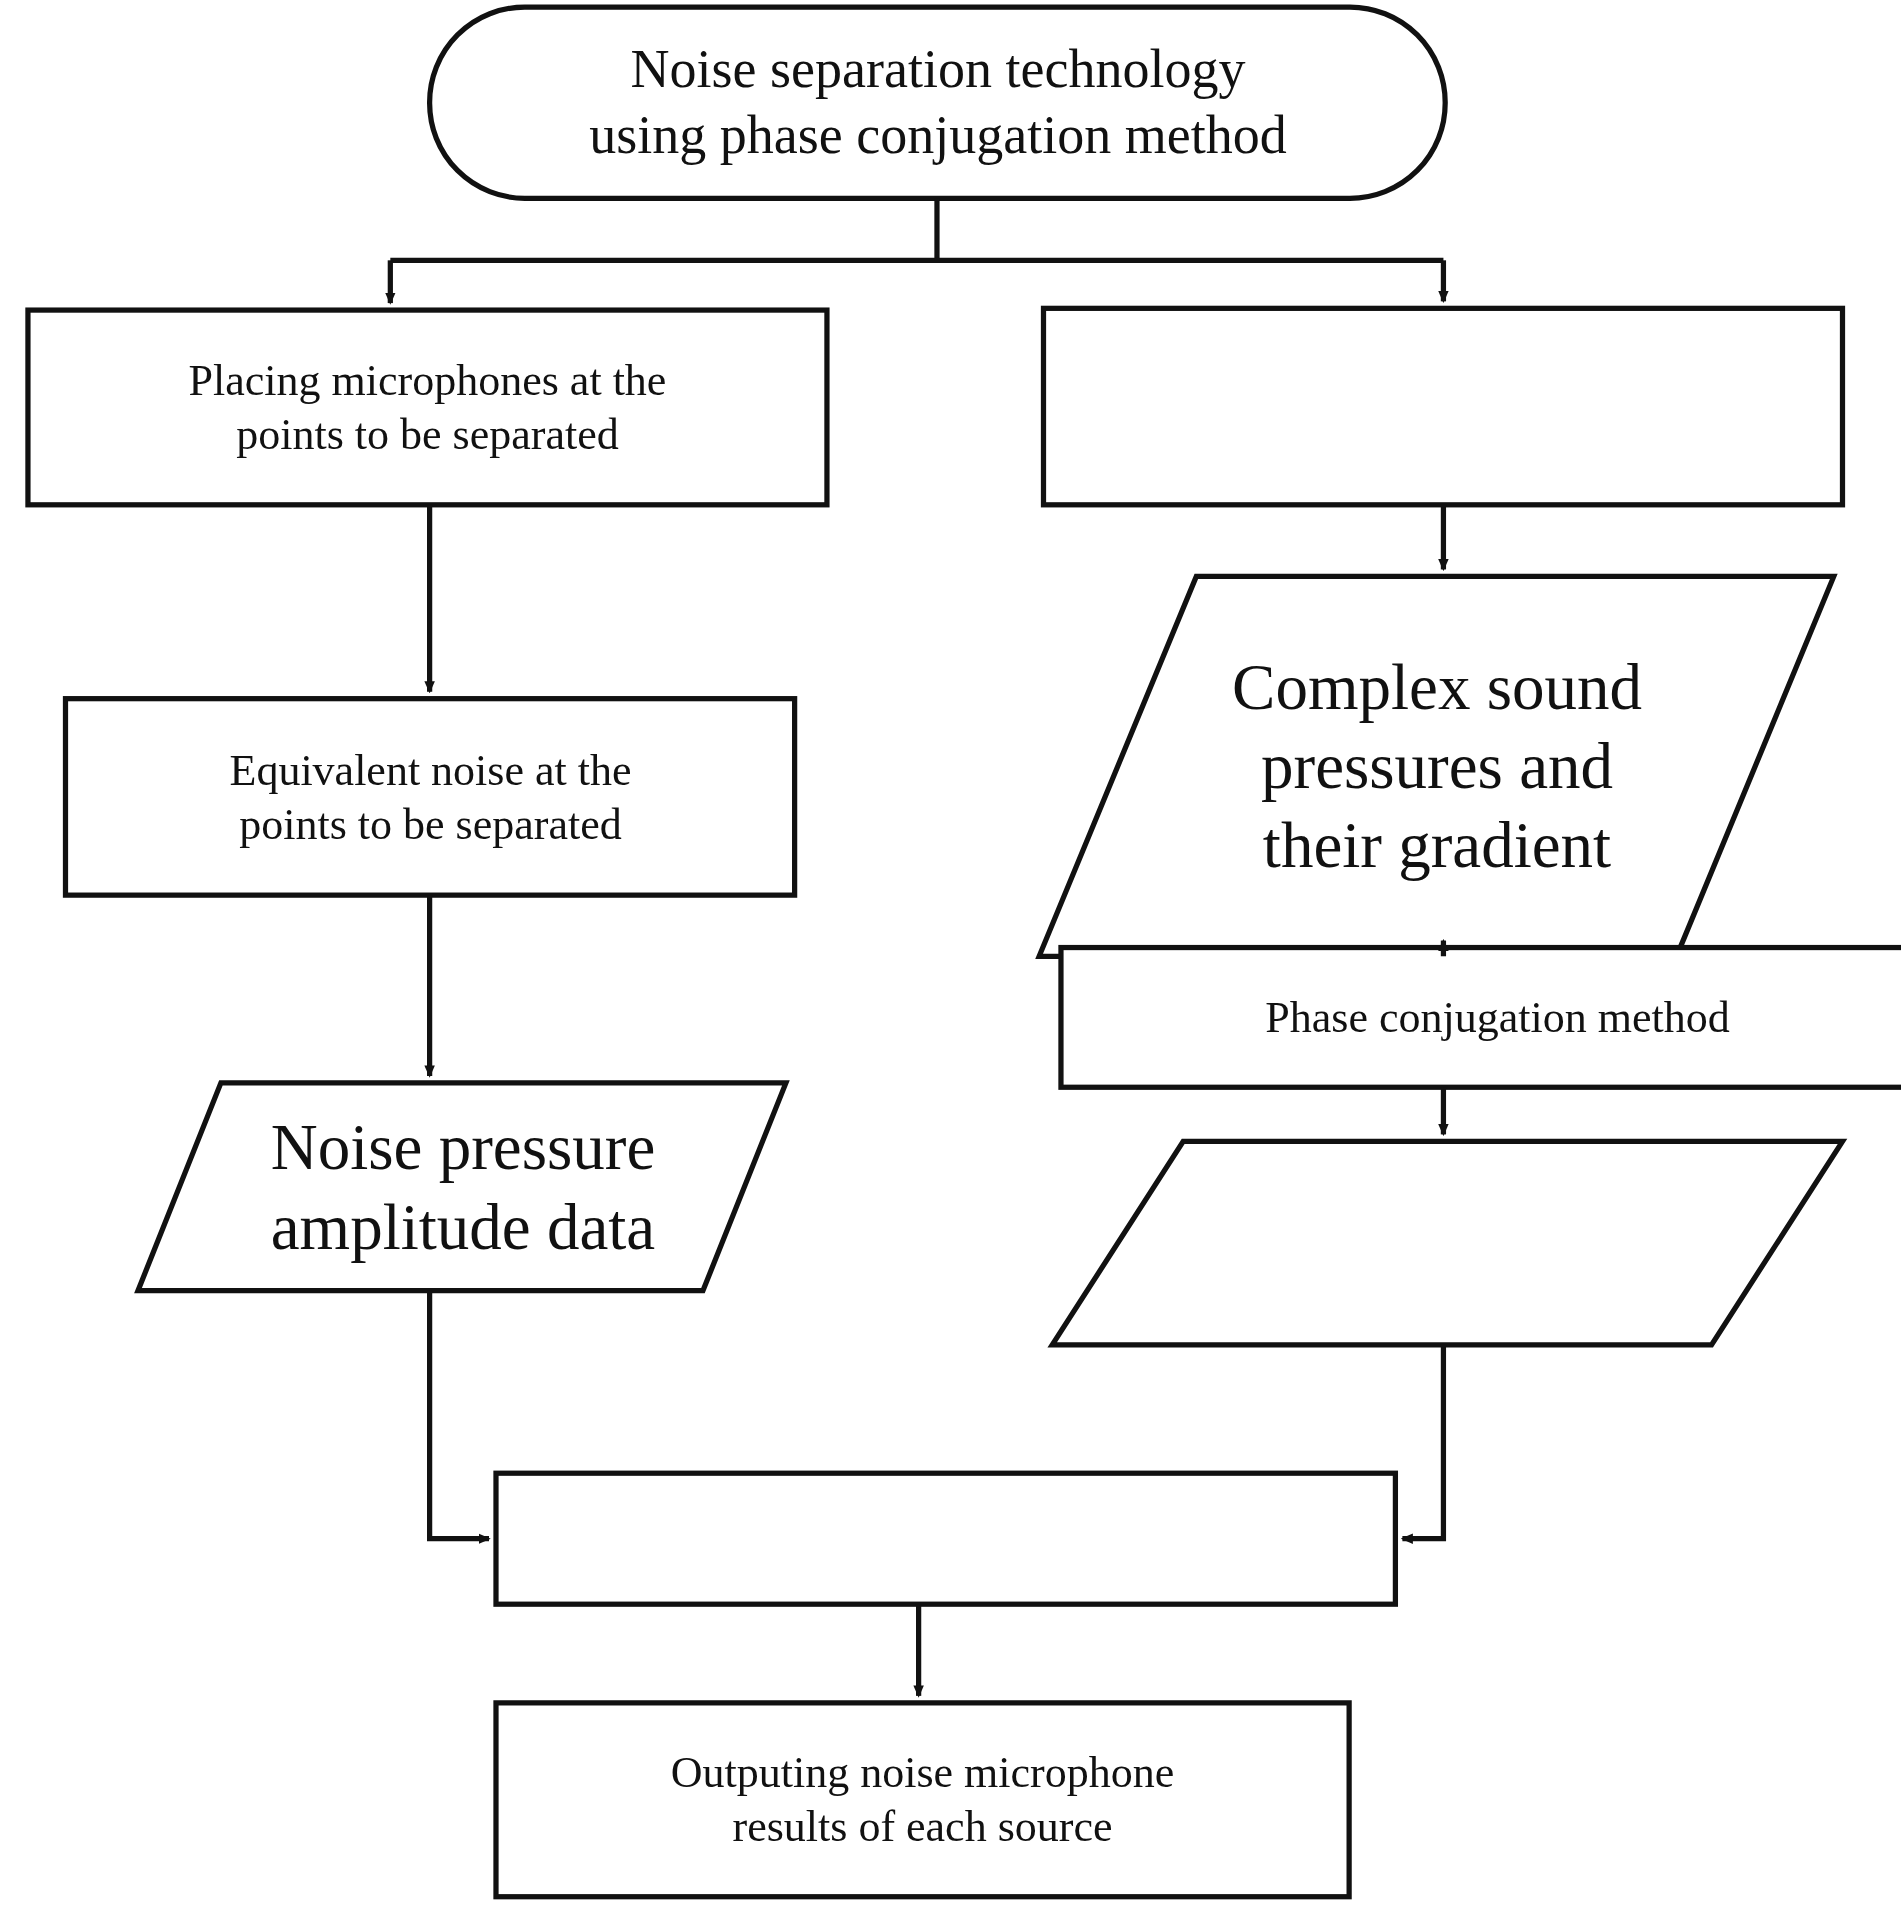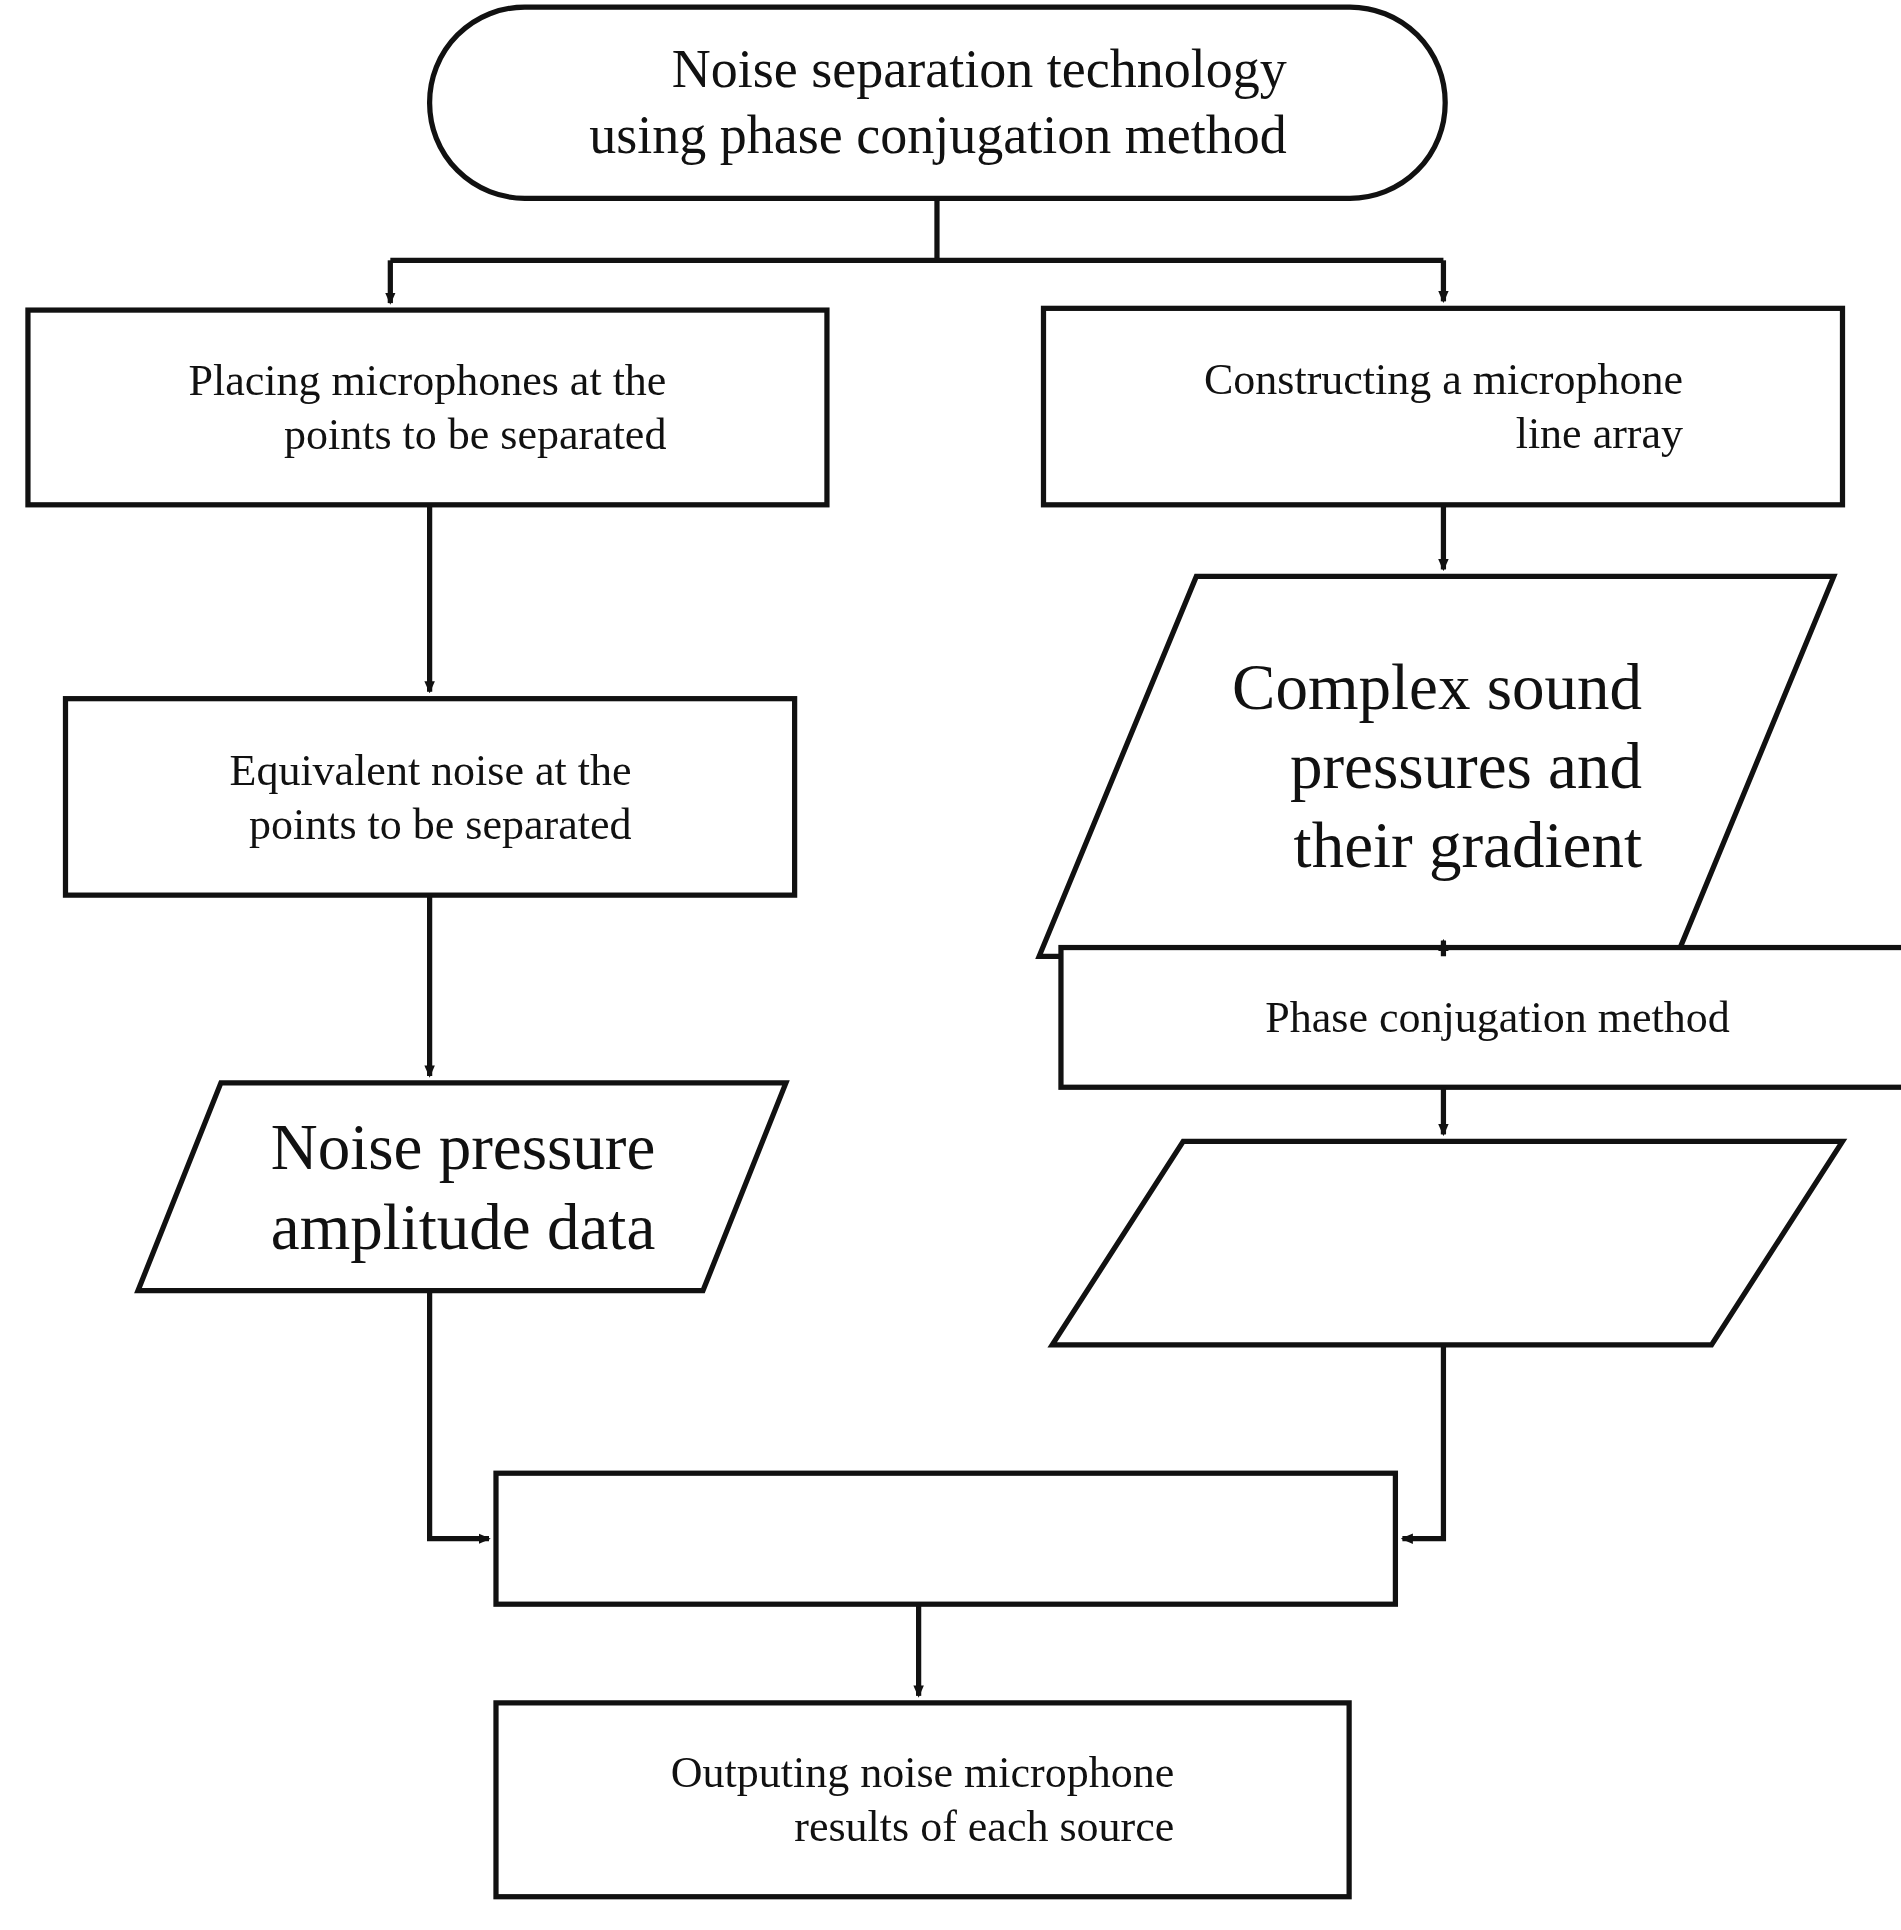--- a/index.html
+++ b/index.html
@@ -12,21 +12,21 @@
     overflow:hidden;
     font-family:"Liberation Serif","DejaVu Serif",serif;
     color:#000000;
   }
   #flow-svg{position:absolute;left:0;top:0;width:1901px;height:1930px;}
   .node-label{
     position:absolute;
     display:flex;
     align-items:center;
     justify-content:center;
-    text-align:right;
+    text-align:center;
     line-height:1.22;
     white-space:pre-line;
     color:#111111;
     pointer-events:none;
   }
   .fs-terminal{font-size:54px;}
   .fs-box{font-size:44px;}
   .fs-data{font-size:65px;}
 </style>
 </head>
@@ -87,22 +87,20 @@
       <path d="M1052,1837 L1052,1942" marker-end="url(#arrowhead)"></path>
     </g>
   </svg>
 
   <div class="node-label fs-terminal" style="left:430px; top:7px; width:1016px; height:191px;">Noise separation technology
 using phase conjugation method</div>
 
   <div class="node-label fs-box" style="left:28px; top:310px; width:799px; height:195px;">Placing microphones at the
 points to be separated</div>
 
-  <div class="node-label fs-box" style="left:1044px; top:308px; width:799px; height:197px;">Constructing a microphone
-line array</div>
 
   <div class="node-label fs-box" style="left:66px; top:699px; width:729px; height:197px;">Equivalent noise at the
 points to be separated</div>
 
   <div class="node-label fs-data" style="left:1057px; top:581px; width:760px; height:371px;">Complex sound
 pressures and
 their gradient</div>
 
   <div class="node-label fs-box" style="left:1061px; top:948px; width:873px; height:140px;">Phase conjugation method</div>
 

